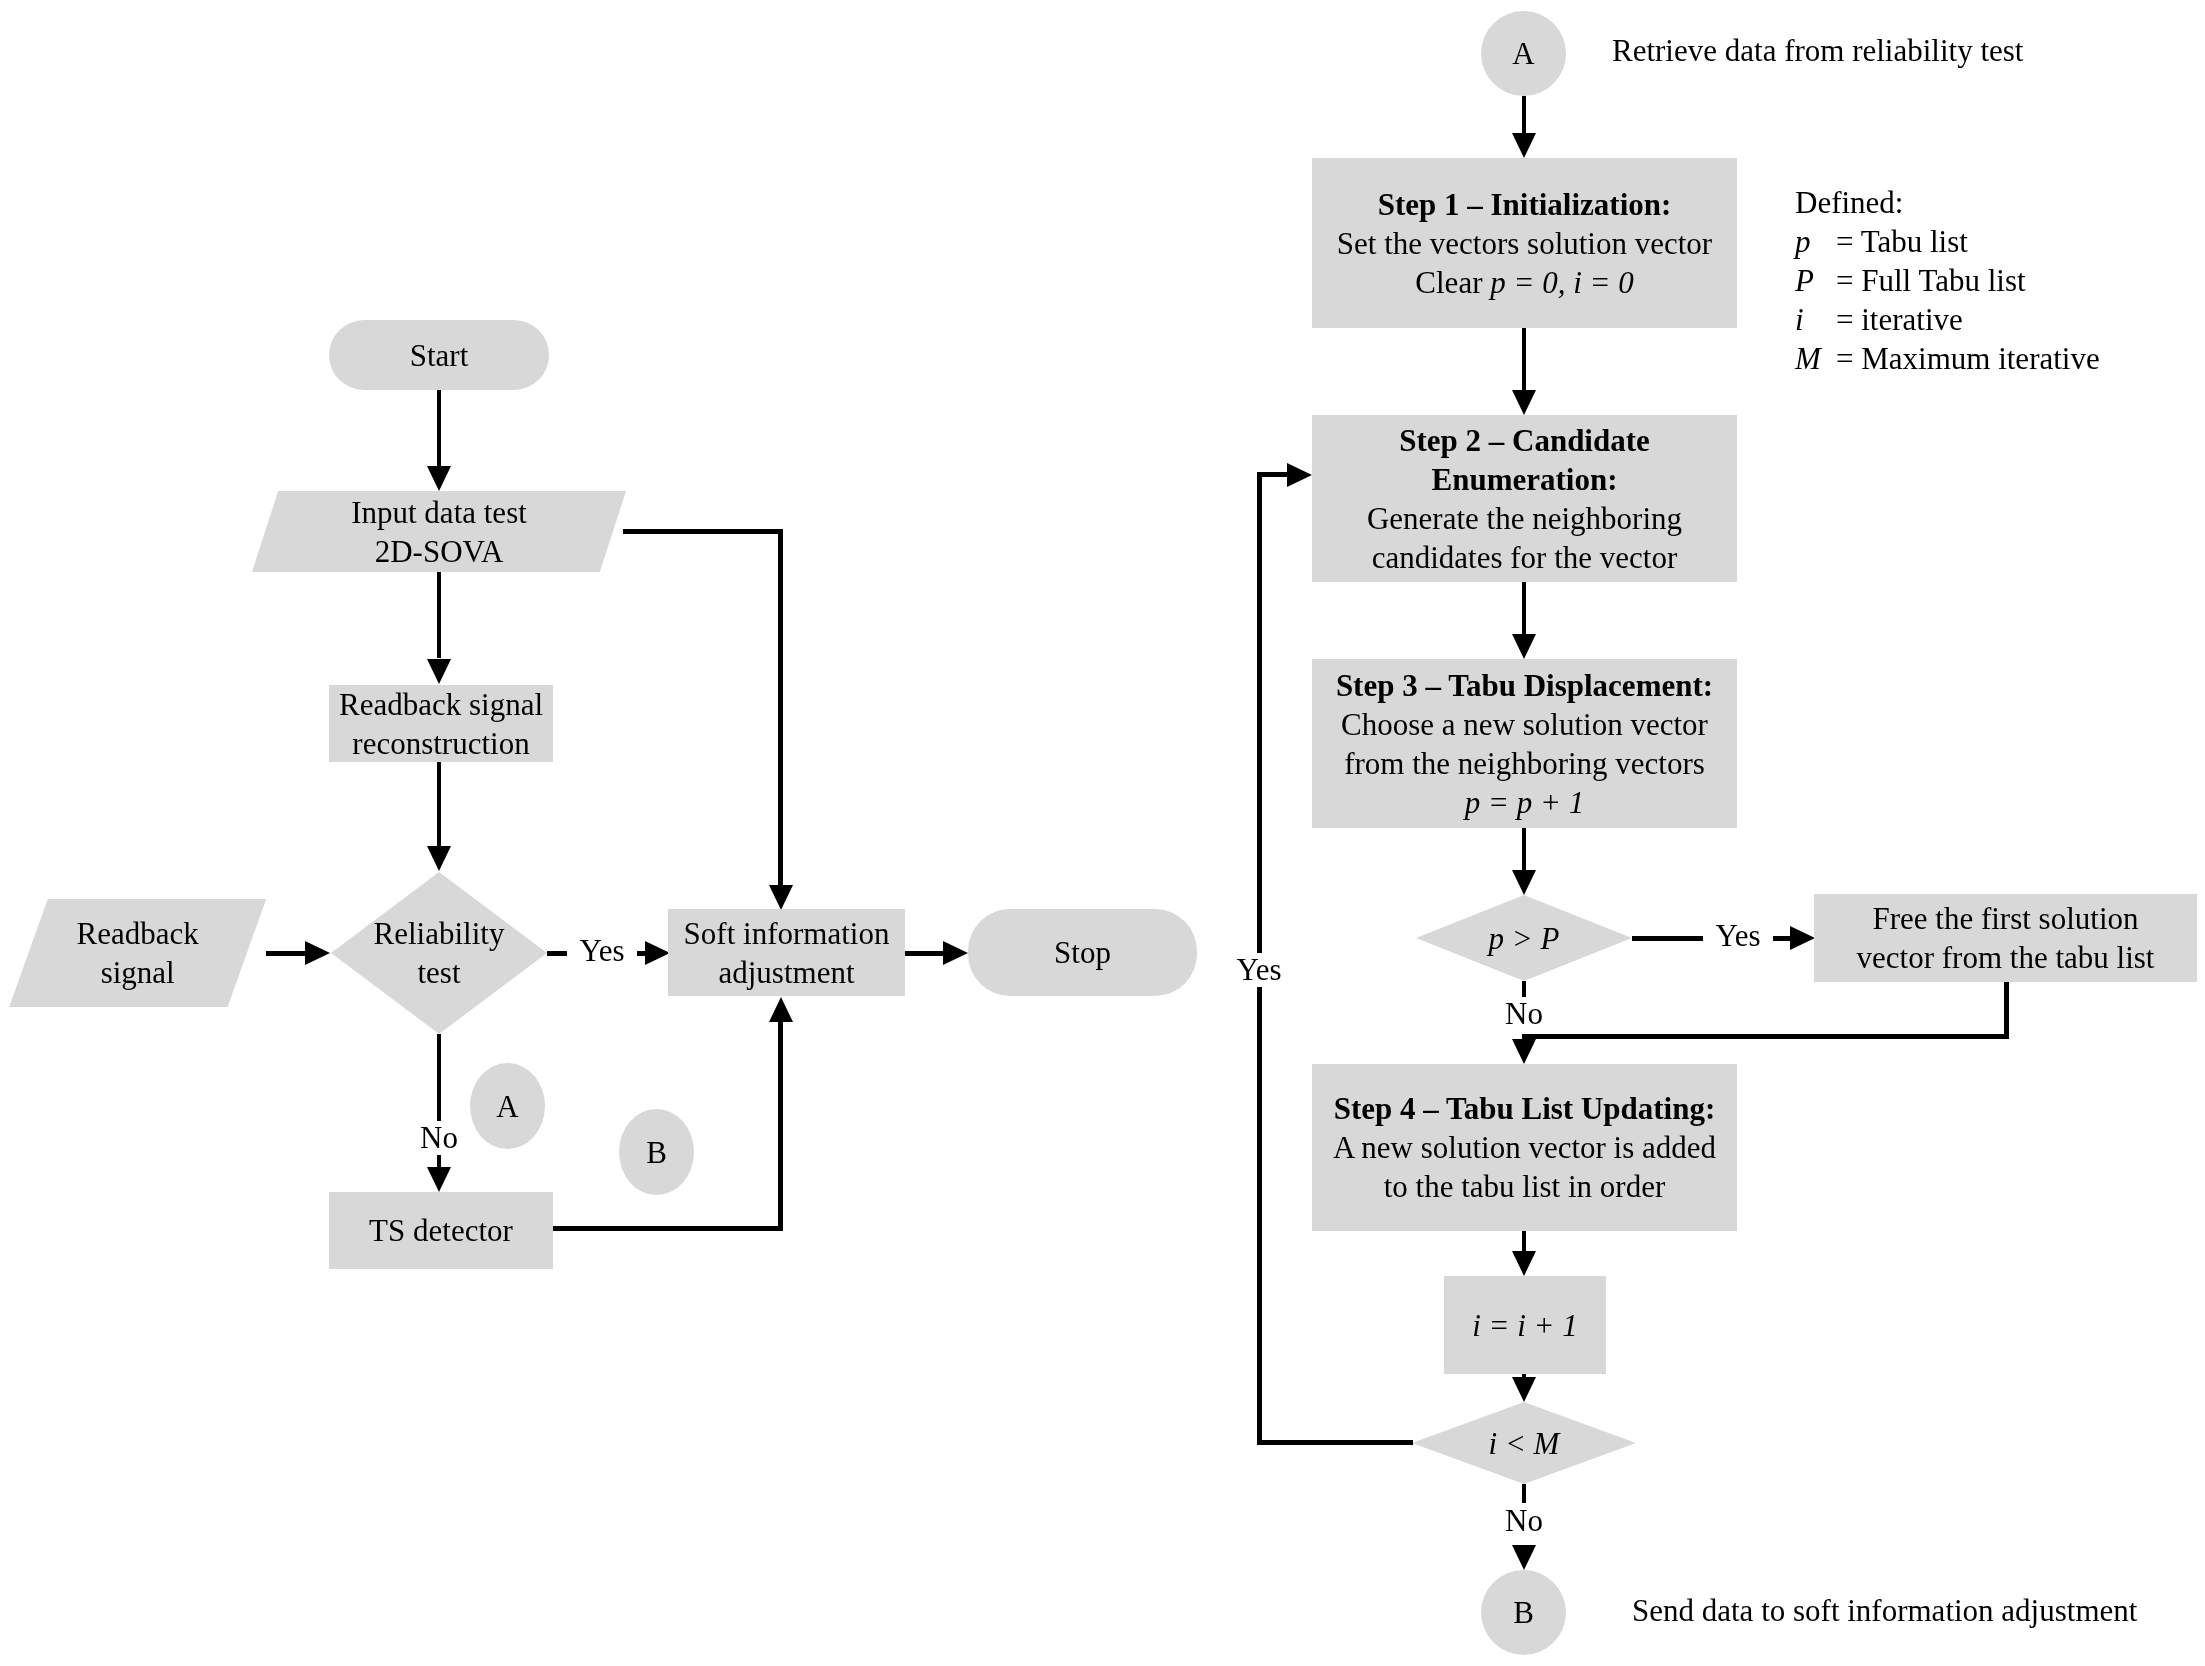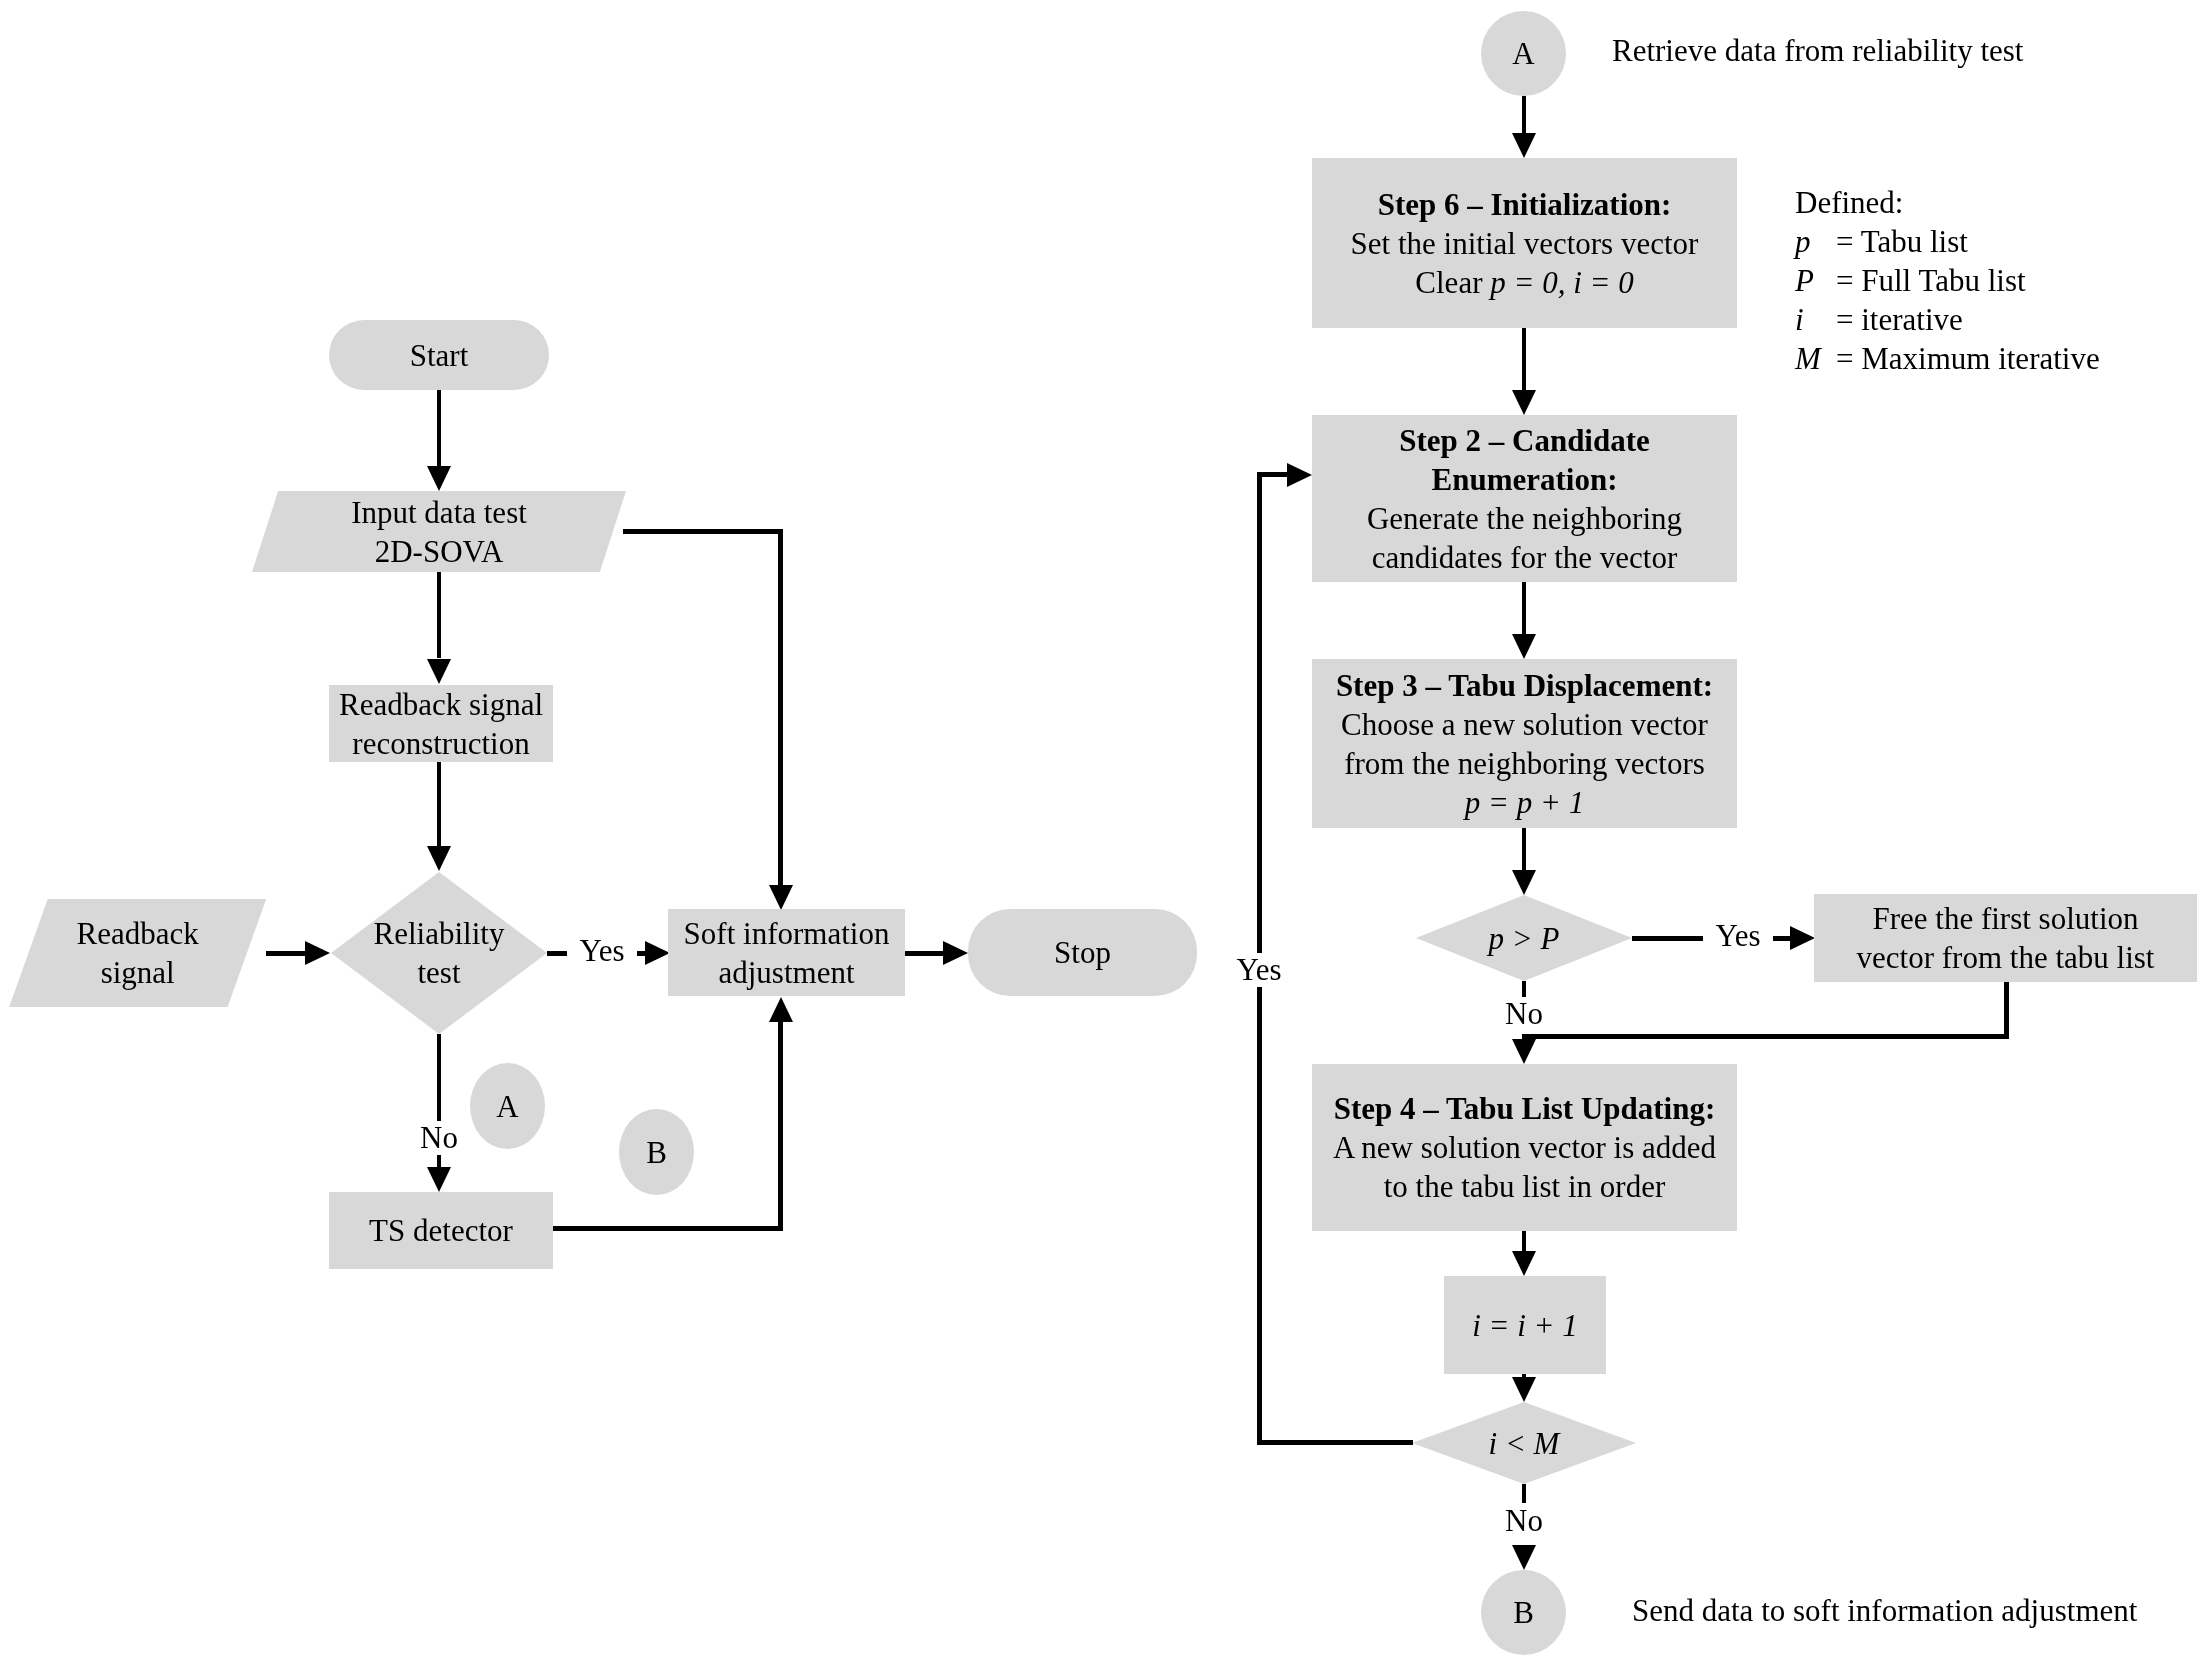--- a/index.html
+++ b/index.html
@@ -89,22 +89,22 @@
   <div class="ln" style="left:778px;top:1022px;width:4.9px;height:209px;"></div>
   <div class="ah-up" style="left:769px;top:997px;"></div>
 
   <div class="node ellipse" style="left:1481px;top:11.3px;width:85px;height:85px;">A</div>
   <div class="txt" style="left:1612px;top:33px;">Retrieve data from reliability test</div>
 
   <div class="ln" style="left:1522px;top:96px;width:4.3px;height:37px;"></div>
   <div class="ah-down" style="left:1512px;top:133px;"></div>
 
   <div class="node" style="left:1312px;top:158px;width:425px;height:170px;">
-    <div class="t">Step 6 – Initialization:</div>
-    <div class="b">Set the initial vectors vector</div>
+    <div class="t">Step 1 – Initialization:</div>
+    <div class="b">Set the vectors solution vector</div>
     <div class="m"><span>Clear </span><i>p = 0, i = 0</i></div>
   </div>
 
   <div class="defined">
     <div>Defined:</div>
     <div class="dr">
         <span class="ds">p</span>
         <span>= Tabu list</span>
       </div>
     <div class="dr">

